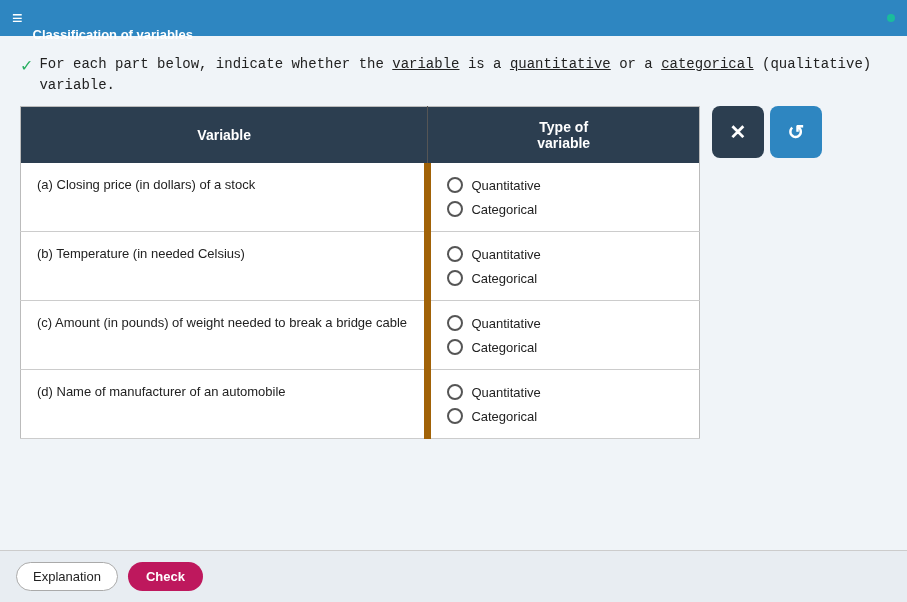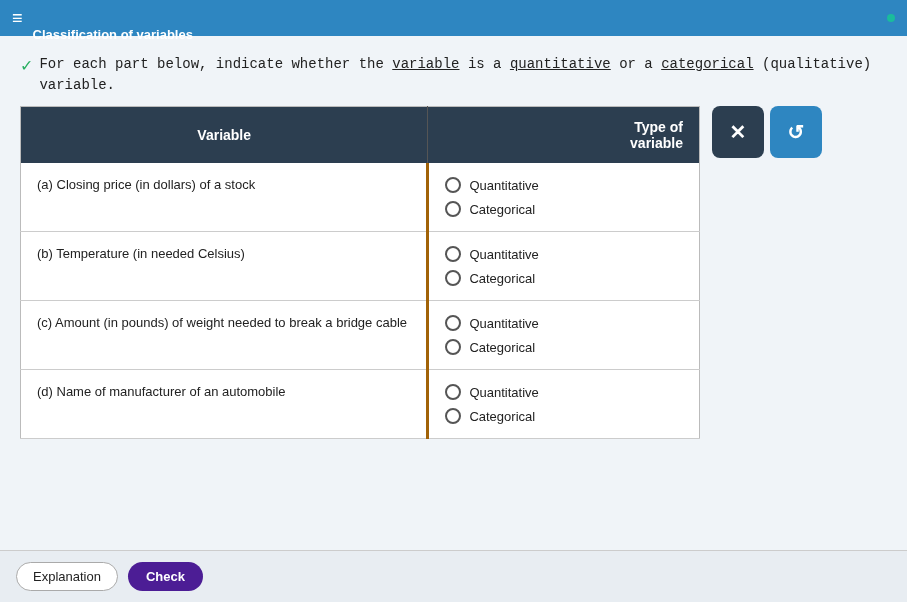--- a/index.html
+++ b/index.html
@@ -111,42 +111,42 @@
       border: 1px solid #bbb;
     }
     thead tr {
       background: #2c3e50;
       color: white;
     }
     thead th {
       padding: 12px 16px;
       font-size: 14px;
       font-weight: bold;
-      text-align: right;
+      text-align: center;
     }
     thead th:first-child {
       text-align: center;
       width: 60%;
       border-right: 1px solid #555;
     }
     thead th:last-child {
       width: 40%;
     }
 
     tbody tr {
       border-bottom: 1px solid #ccc;
     }
     tbody td {
       padding: 14px 16px;
       font-size: 13px;
       color: #222;
       vertical-align: top;
     }
     tbody td:first-child {
-      border-right: 3px solid #a16207;
+      border-right: 7px solid #a16207;
     }
     tbody td:last-child {
       vertical-align: middle;
     }
 
     .radio-group {
       display: flex;
       flex-direction: column;
       gap: 8px;
     }
@@ -183,21 +183,21 @@
     .explanation-btn {
       background: white;
       border: 1px solid #aaa;
       border-radius: 20px;
       padding: 6px 16px;
       font-size: 13px;
       cursor: pointer;
       color: #222;
     }
     .check-btn {
-      background: #4c1d95;
+      background: #be185d;
       border: none;
       border-radius: 20px;
       padding: 7px 18px;
       font-size: 13px;
       cursor: pointer;
       color: white;
       font-weight: bold;
     }
   </style>
 </head>

